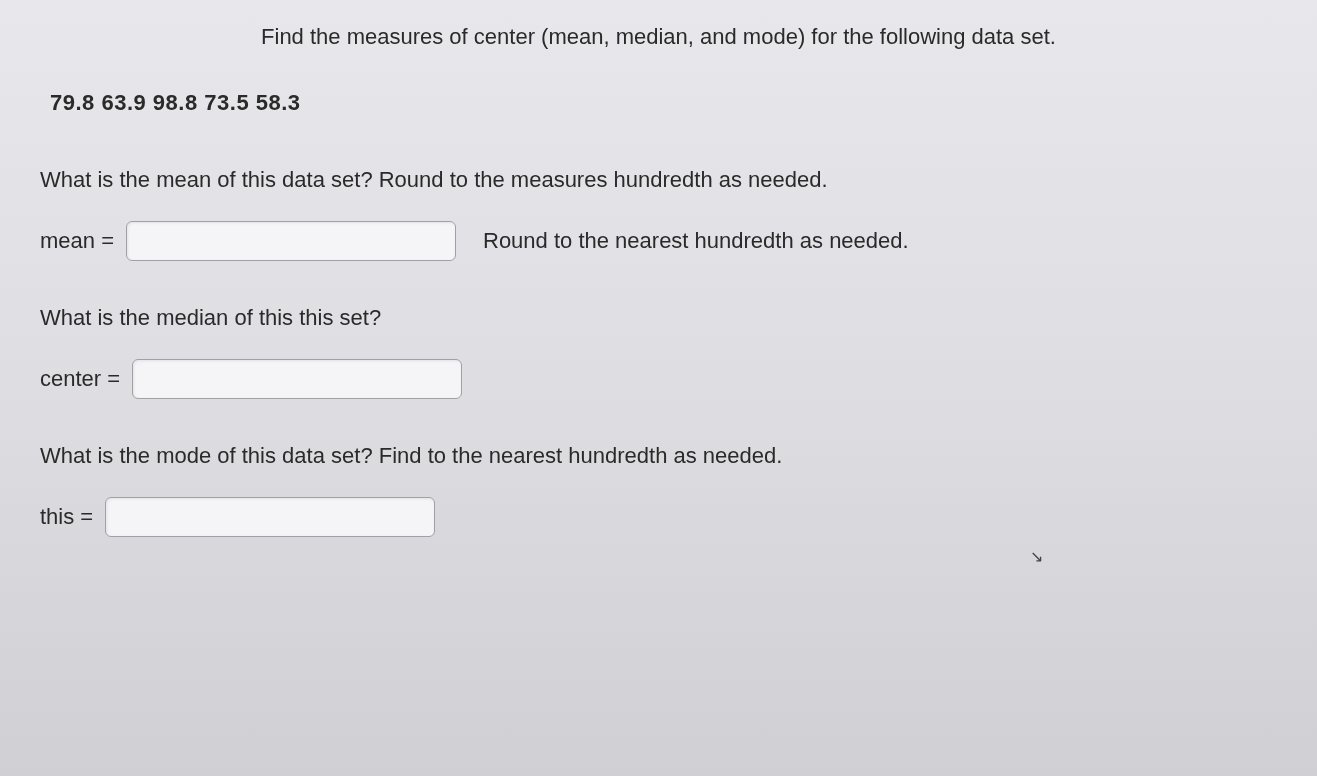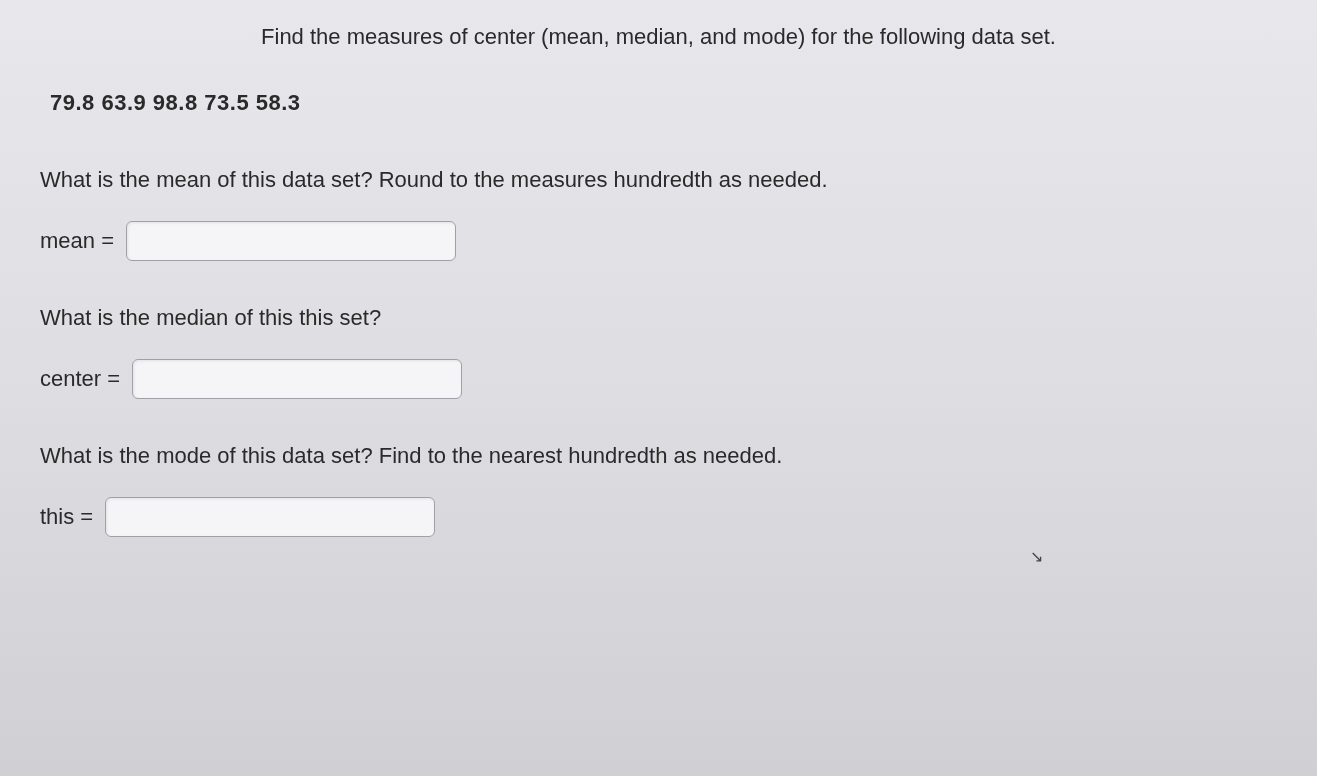--- a/index.html
+++ b/index.html
@@ -71,20 +71,21 @@
 <div class="question-intro">Find the measures of center (mean, median, and mode) for the following data set.</div>
 
 <div class="data-set">
   <div class="data-row">79.8  63.9  98.8  73.5  58.3</div>
 </div>
 
 <div class="sub-question">What is the mean of this data set? Round to the measures hundredth as needed.</div>
 <div class="answer-row">
   <span class="answer-label">mean =</span>
   <input type="text" style="">
+  <span class="hint-text">Round to the nearest hundredth as needed.</span>
 </div>
 
 <div class="sub-question">What is the median of this this set?</div>
 <div class="answer-row">
   <span class="answer-label">center =</span>
   <input type="text" style="">
 </div>
 
 <div class="sub-question">What is the mode of this data set? Find to the nearest hundredth as needed.</div>
 <div class="answer-row">

